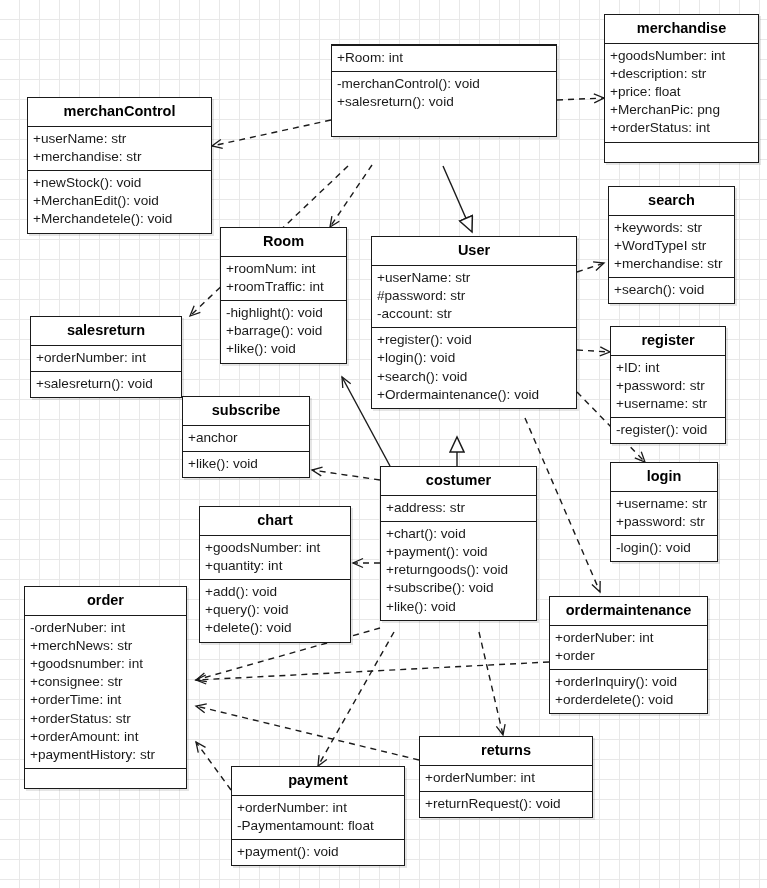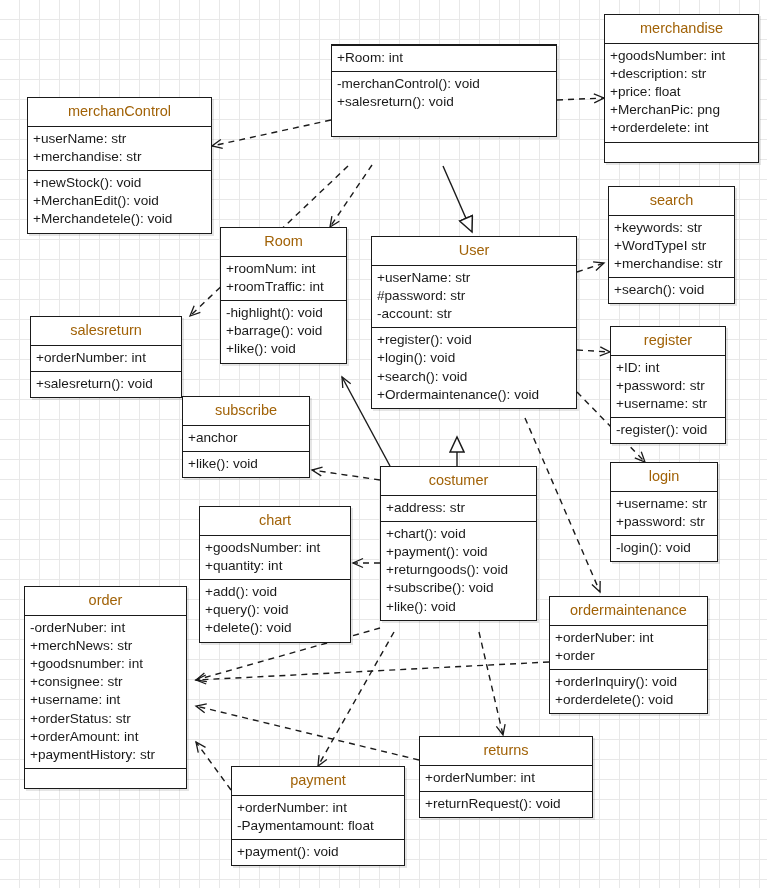--- a/index.html
+++ b/index.html
@@ -31,23 +31,23 @@
   .uml-class {
     position: absolute;
     box-sizing: border-box;
     background: #ffffff;
     border: 1.6px solid #1a1a1a;
     box-shadow: 2px 2px 0 rgba(0,0,0,0.10);
     z-index: 5;
   }
   .uml-title {
     text-align: center;
-    font-weight: normal;
+    font-weight: bold;
     font-size: 14.5px;
-    color: #a16207;
+    color: #000000;
     padding: 5px 4px 6px 4px;
     line-height: 1.15;
     white-space: nowrap;
   }
   .uml-sep {
     border-top: 1.6px solid #1a1a1a;
     height: 0;
     font-size: 0;
     line-height: 0;
   }
@@ -122,21 +122,21 @@
   </svg>
 
   <div class="uml-class" style="left:604px; top:14px; width:155px;">
     <div class="uml-title">merchandise</div>
     <div class="uml-sep"></div>
     <div class="uml-section">
       <div class="uml-row">+goodsNumber: int</div>
       <div class="uml-row">+description: str</div>
       <div class="uml-row">+price: float</div>
       <div class="uml-row">+MerchanPic: png</div>
-      <div class="uml-row">+orderdelete: int</div>
+      <div class="uml-row">+orderStatus: int</div>
     </div>
     <div class="uml-sep"></div>
     <div class="uml-section empty"></div>
   </div>
 
   <div class="uml-class" style="left:331px; top:44px; width:226px;">
     <div class="uml-sep"></div>
     <div class="uml-section">
       <div class="uml-row">+Room: int</div>
     </div>
@@ -291,21 +291,21 @@
   </div>
 
   <div class="uml-class" style="left:24px; top:586px; width:163px;">
     <div class="uml-title">order</div>
     <div class="uml-sep"></div>
     <div class="uml-section">
       <div class="uml-row">-orderNuber: int</div>
       <div class="uml-row">+merchNews: str</div>
       <div class="uml-row">+goodsnumber: int</div>
       <div class="uml-row">+consignee: str</div>
-      <div class="uml-row">+username: int</div>
+      <div class="uml-row">+orderTime: int</div>
       <div class="uml-row">+orderStatus: str</div>
       <div class="uml-row">+orderAmount: int</div>
       <div class="uml-row">+paymentHistory: str</div>
     </div>
     <div class="uml-sep"></div>
     <div class="uml-section empty"></div>
   </div>
 
   <div class="uml-class" style="left:549px; top:596px; width:159px;">
     <div class="uml-title">ordermaintenance</div>

